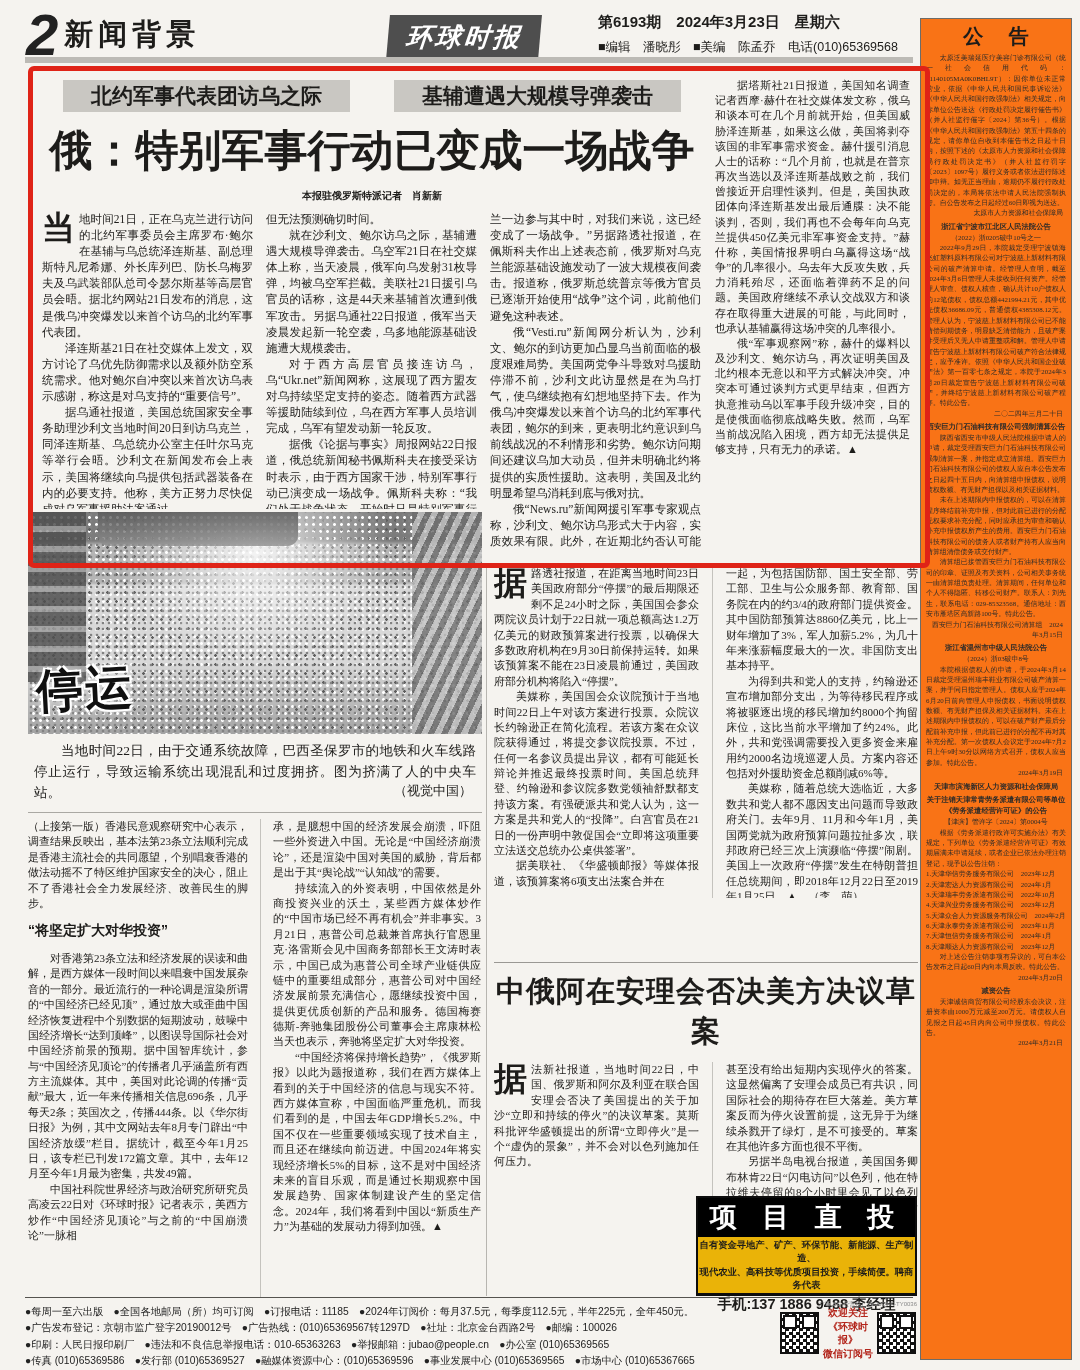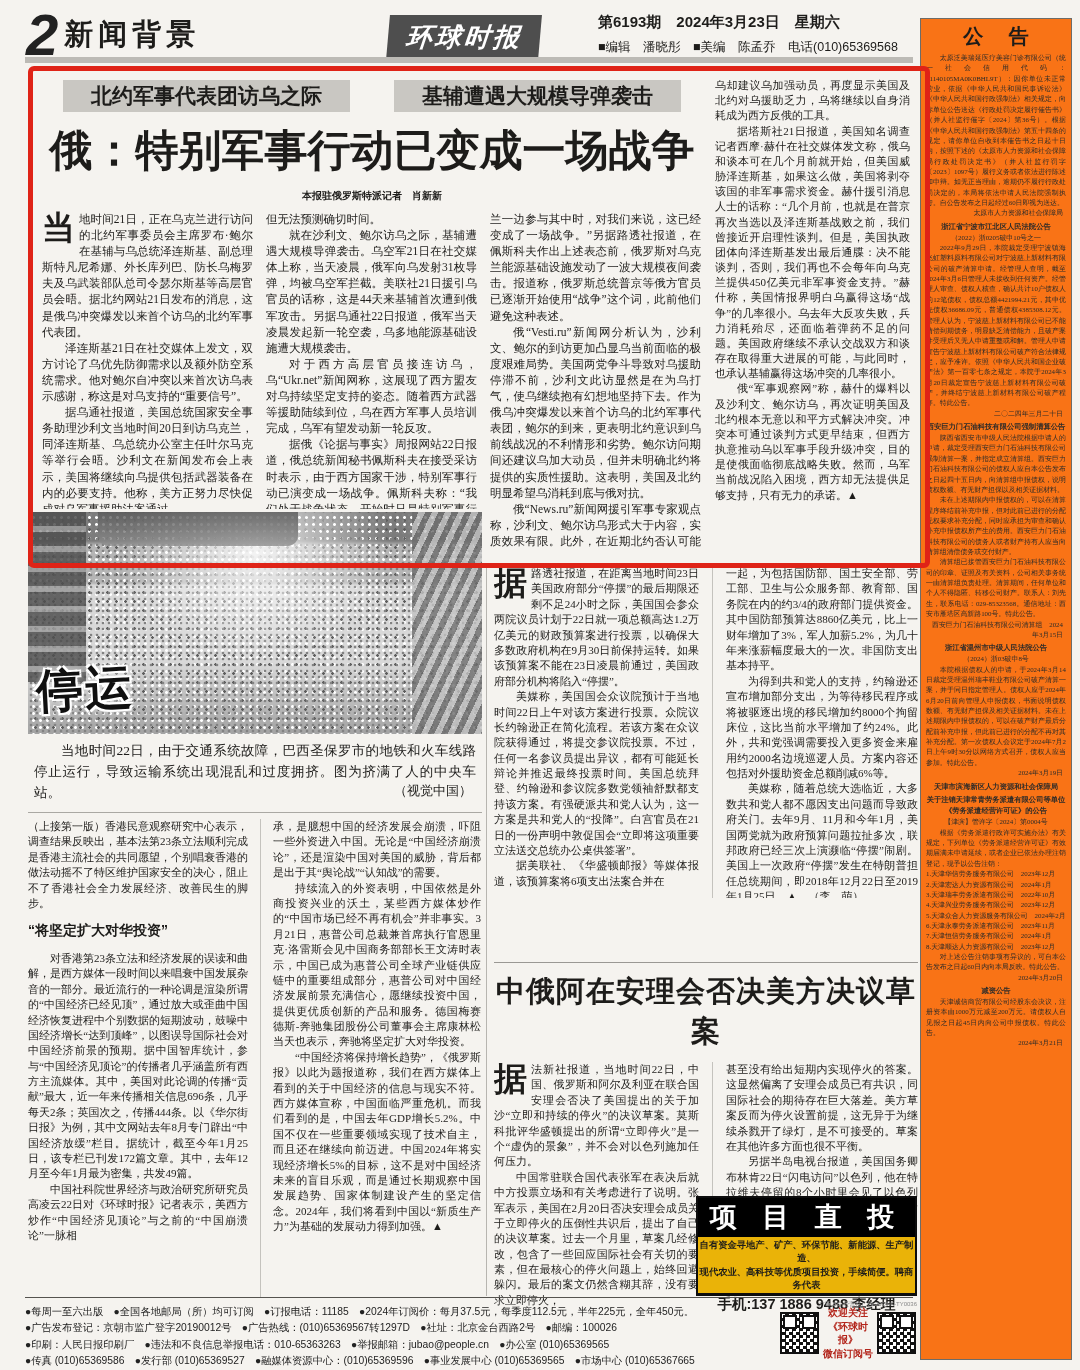--- a/index.html
+++ b/index.html
@@ -148,21 +148,20 @@
           <p class="ind">据俄《论据与事实》周报网站22日报道，俄总统新闻秘书佩斯科夫在接受采访时表示，由于西方国家干涉，特别军事行动已演变成一场战争。佩斯科夫称：“我们处于战争状态。开始时只是特别军事行动，但当西方集体站在乌克</p>
         </div>
         <div class="mcol c3 jt">
           <p class="nodent">兰一边参与其中时，对我们来说，这已经变成了一场战争。”另据路透社报道，在佩斯科夫作出上述表态前，俄罗斯对乌克兰能源基础设施发动了一波大规模夜间袭击。报道称，俄罗斯总统普京等俄方官员已逐渐开始使用“战争”这个词，此前他们避免这种表述。</p>
           <p class="ind">俄“Vesti.ru”新闻网分析认为，沙利文、鲍尔的到访更加凸显乌当前面临的极度艰难局势。美国两党争斗导致对乌援助停滞不前，沙利文此访显然是在为乌打气，使乌继续抱有幻想地坚持下去。作为俄乌冲突爆发以来首个访乌的北约军事代表团，鲍尔的到来，更表明北约意识到乌前线战况的不利情形和劣势。鲍尔访问期间还建议乌加大动员，但并未明确北约将提供的实质性援助。这表明，美国及北约明显希望乌消耗到底与俄对抗。</p>
           <p class="ind">俄“News.ru”新闻网援引军事专家观点称，沙利文、鲍尔访乌形式大于内容，实质效果有限。此外，在近期北约否认可能向乌派兵情况下，此次鲍尔访</p>
         </div>
       </div>
     </div>
     <div class="main-right jt">
-      <p class="nodent">乌却建议乌加强动员，再度显示美国及北约对乌援助乏力，乌将继续以自身消耗成为西方反俄的工具。</p>
       <p class="ind">据塔斯社21日报道，美国知名调查记者西摩·赫什在社交媒体发文称，俄乌和谈本可在几个月前就开始，但美国威胁泽连斯基，如果这么做，美国将剥夺该国的非军事需求资金。赫什援引消息人士的话称：“几个月前，也就是在普京再次当选以及泽连斯基战败之前，我们曾接近开启理性谈判。但是，美国执政团体向泽连斯基发出最后通牒：决不能谈判，否则，我们再也不会每年向乌克兰提供450亿美元非军事资金支持。”赫什称，美国情报界明白乌赢得这场“战争”的几率很小。乌去年大反攻失败，兵力消耗殆尽，还面临着弹药不足的问题。美国政府继续不承认交战双方和谈存在取得重大进展的可能，与此同时，也承认基辅赢得这场冲突的几率很小。</p>
       <p class="ind">俄“军事观察网”称，赫什的爆料以及沙利文、鲍尔访乌，再次证明美国及北约根本无意以和平方式解决冲突。冲突本可通过谈判方式更早结束，但西方执意推动乌以军事手段升级冲突，目的是使俄面临彻底战略失败。然而，乌军当前战况陷入困境，西方却无法提供足够支持，只有无力的承诺。▲</p>
     </div>
   </div>
 
   <div class="red-frame"></div>
 
   <div class="photo-wrap">
     <div class="photo">
       <div class="train-l"></div>
@@ -193,21 +192,20 @@
     </div>
   </div>
 
   <div class="rule-h"></div>
 
   <div class="article3">
     <div class="art-head sans">中俄阿在安理会否决美方决议草案</div>
     <div class="twocol">
       <div class="tc a3c1 jt">
         <p class="nodent"><span class="dropcap">据</span><span>法新社报道，当地时间22日，中国、俄罗斯和阿尔及利亚在联合国安理会否决了美国提出的关于加沙“立即和持续的停火”的决议草案。莫斯科批评华盛顿提出的所谓“立即停火”是一个“虚伪的景象”，并不会对以色列施加任何压力。</span></p>
-        <p class="ind">中国常驻联合国代表张军在表决后就中方投票立场和有关考虑进行了说明。张军表示，美国在2月20日否决安理会成员关于立即停火的压倒性共识后，提出了自己的决议草案。过去一个月里，草案几经修改，包含了一些回应国际社会有关切的要素，但在最核心的停火问题上，始终回避躲闪。最后的案文仍然含糊其辞，没有要求立即停火，</p>
       </div>
       <div class="tc a3c2 jt">
         <p class="nodent">甚至没有给出短期内实现停火的答案。这显然偏离了安理会成员已有共识，同国际社会的期待存在巨大落差。美方草案反而为停火设置前提，这无异于为继续杀戮开了绿灯，是不可接受的。草案在其他许多方面也很不平衡。</p>
         <p class="ind">另据半岛电视台报道，美国国务卿布林肯22日“闪电访问”以色列，他在特拉维夫停留的8个小时里会见了以色列总理内塔尼亚胡及其他内阁成员，并敦促以色列尽快停火。▲　（宋　波）</p>
       </div>
     </div>
   </div>
 
   <div class="ad sans">
     <div class="ad-title">项 目 直 投</div>

